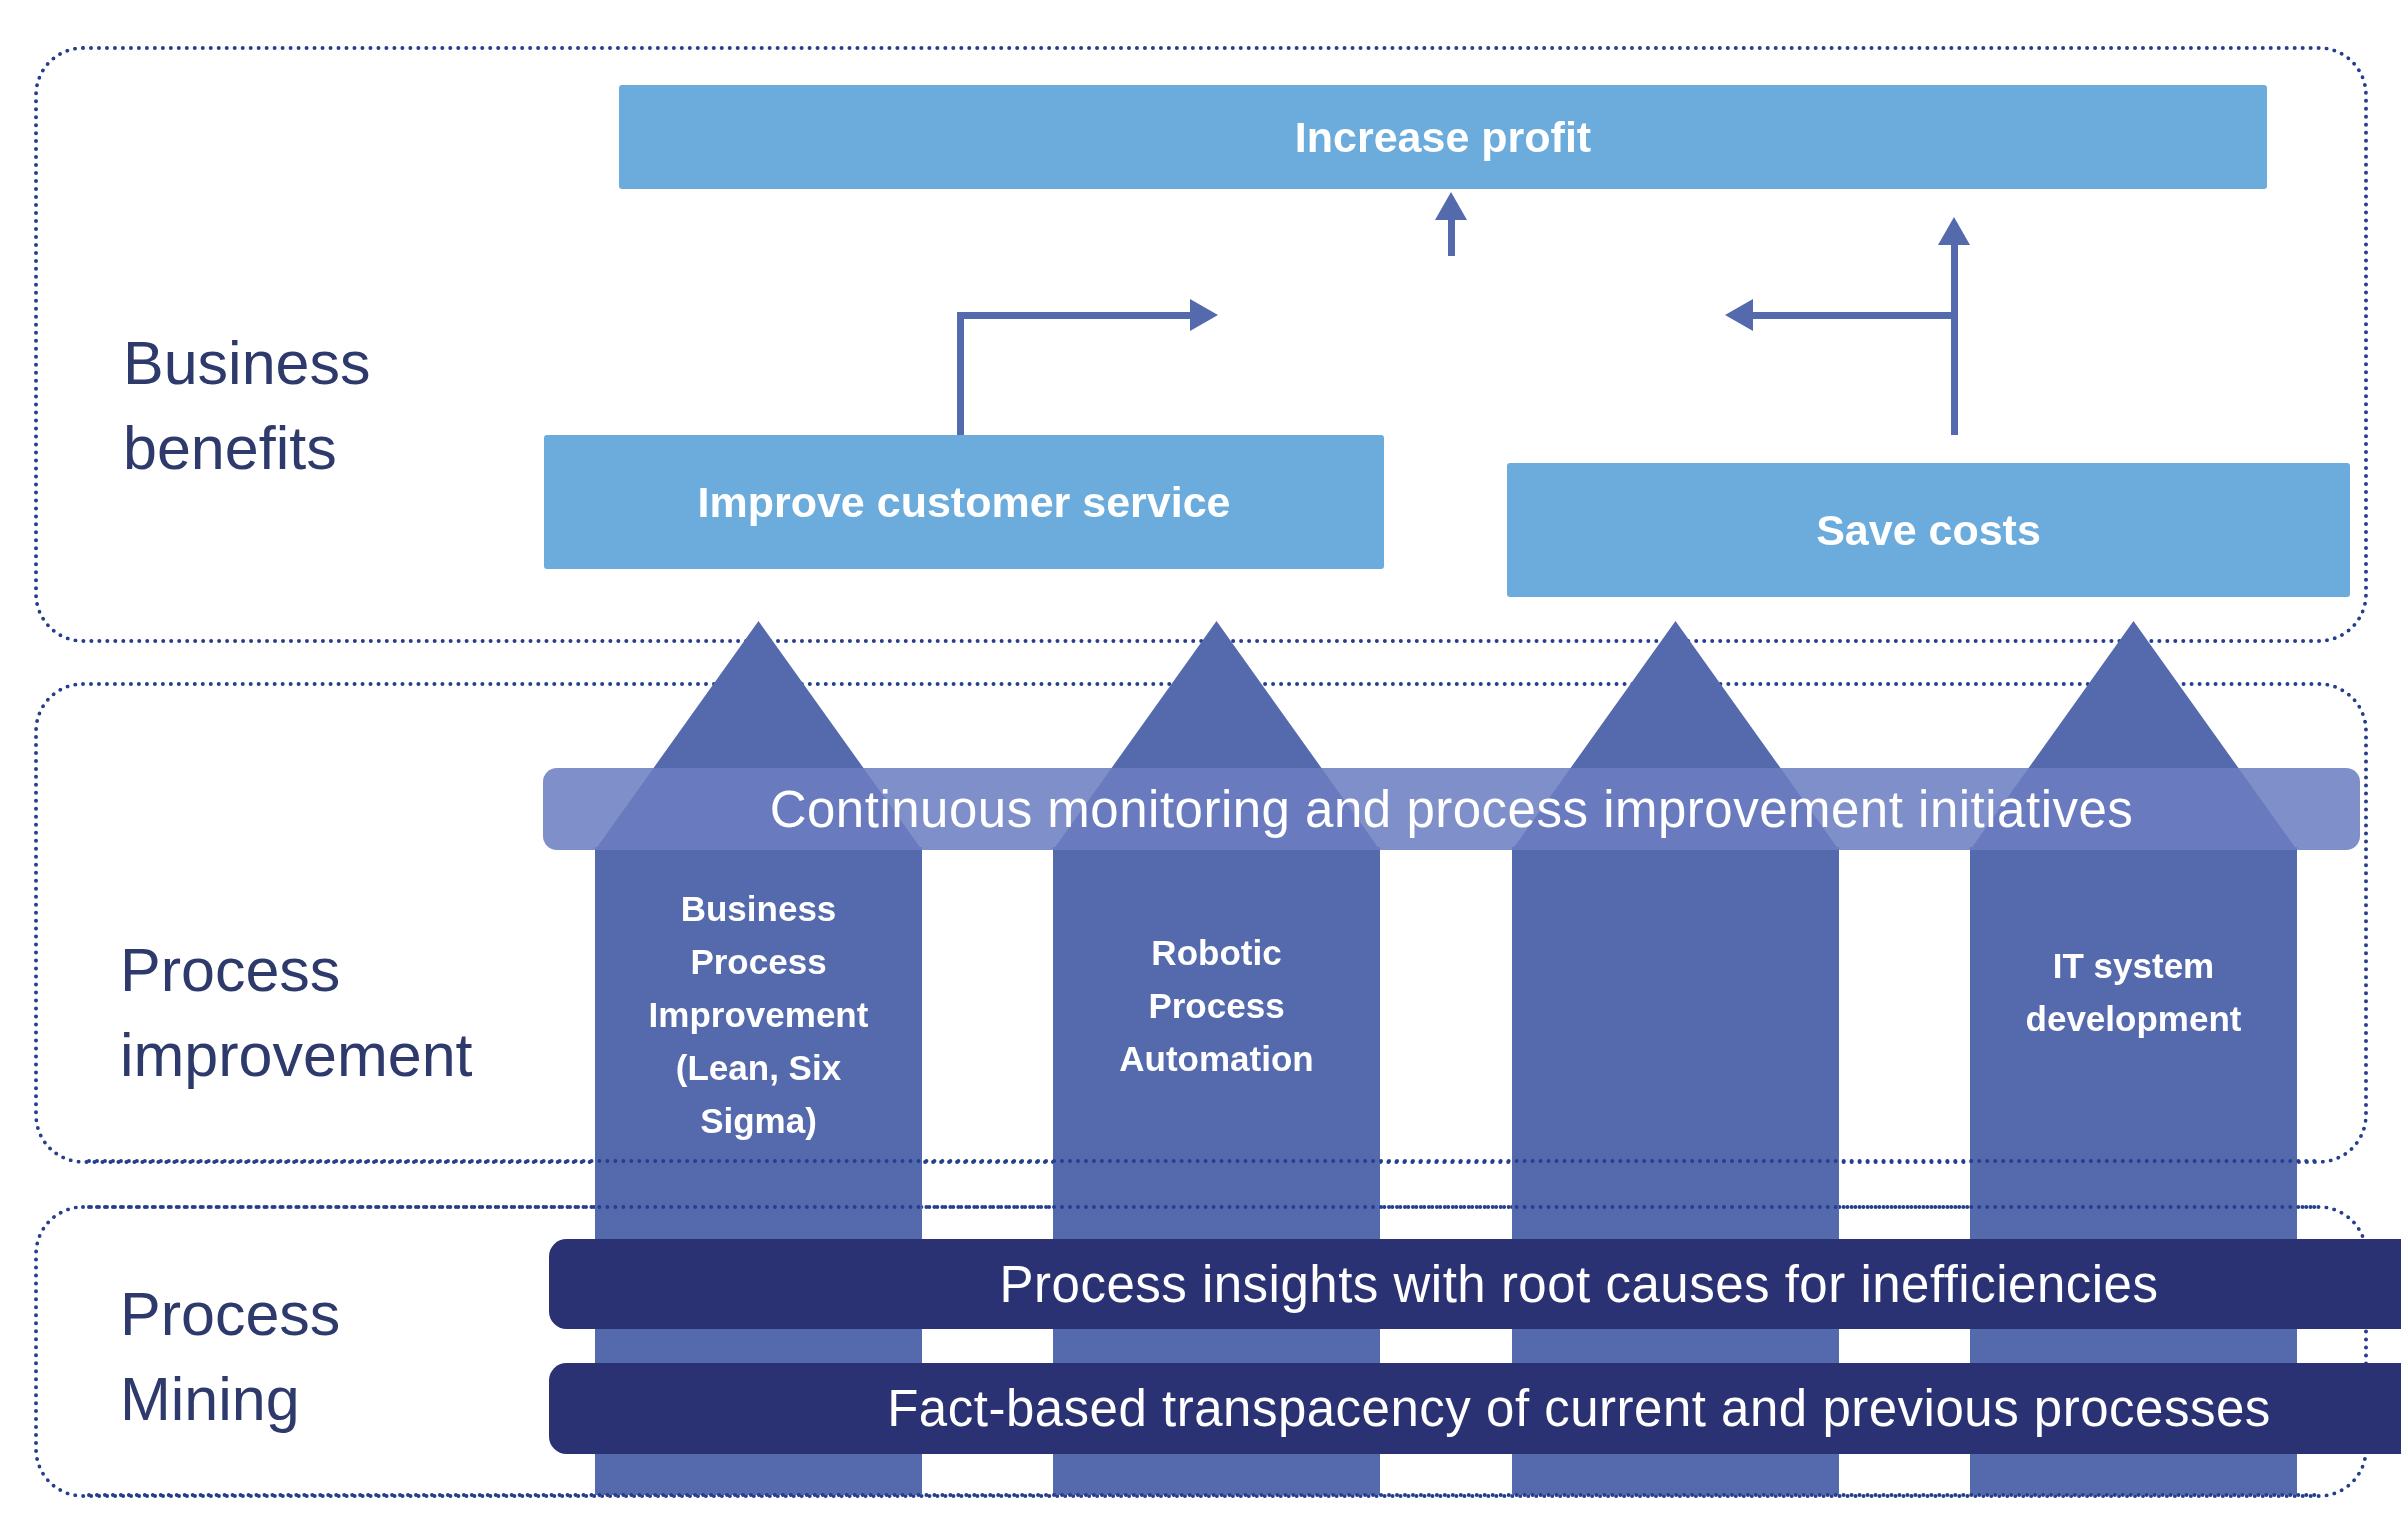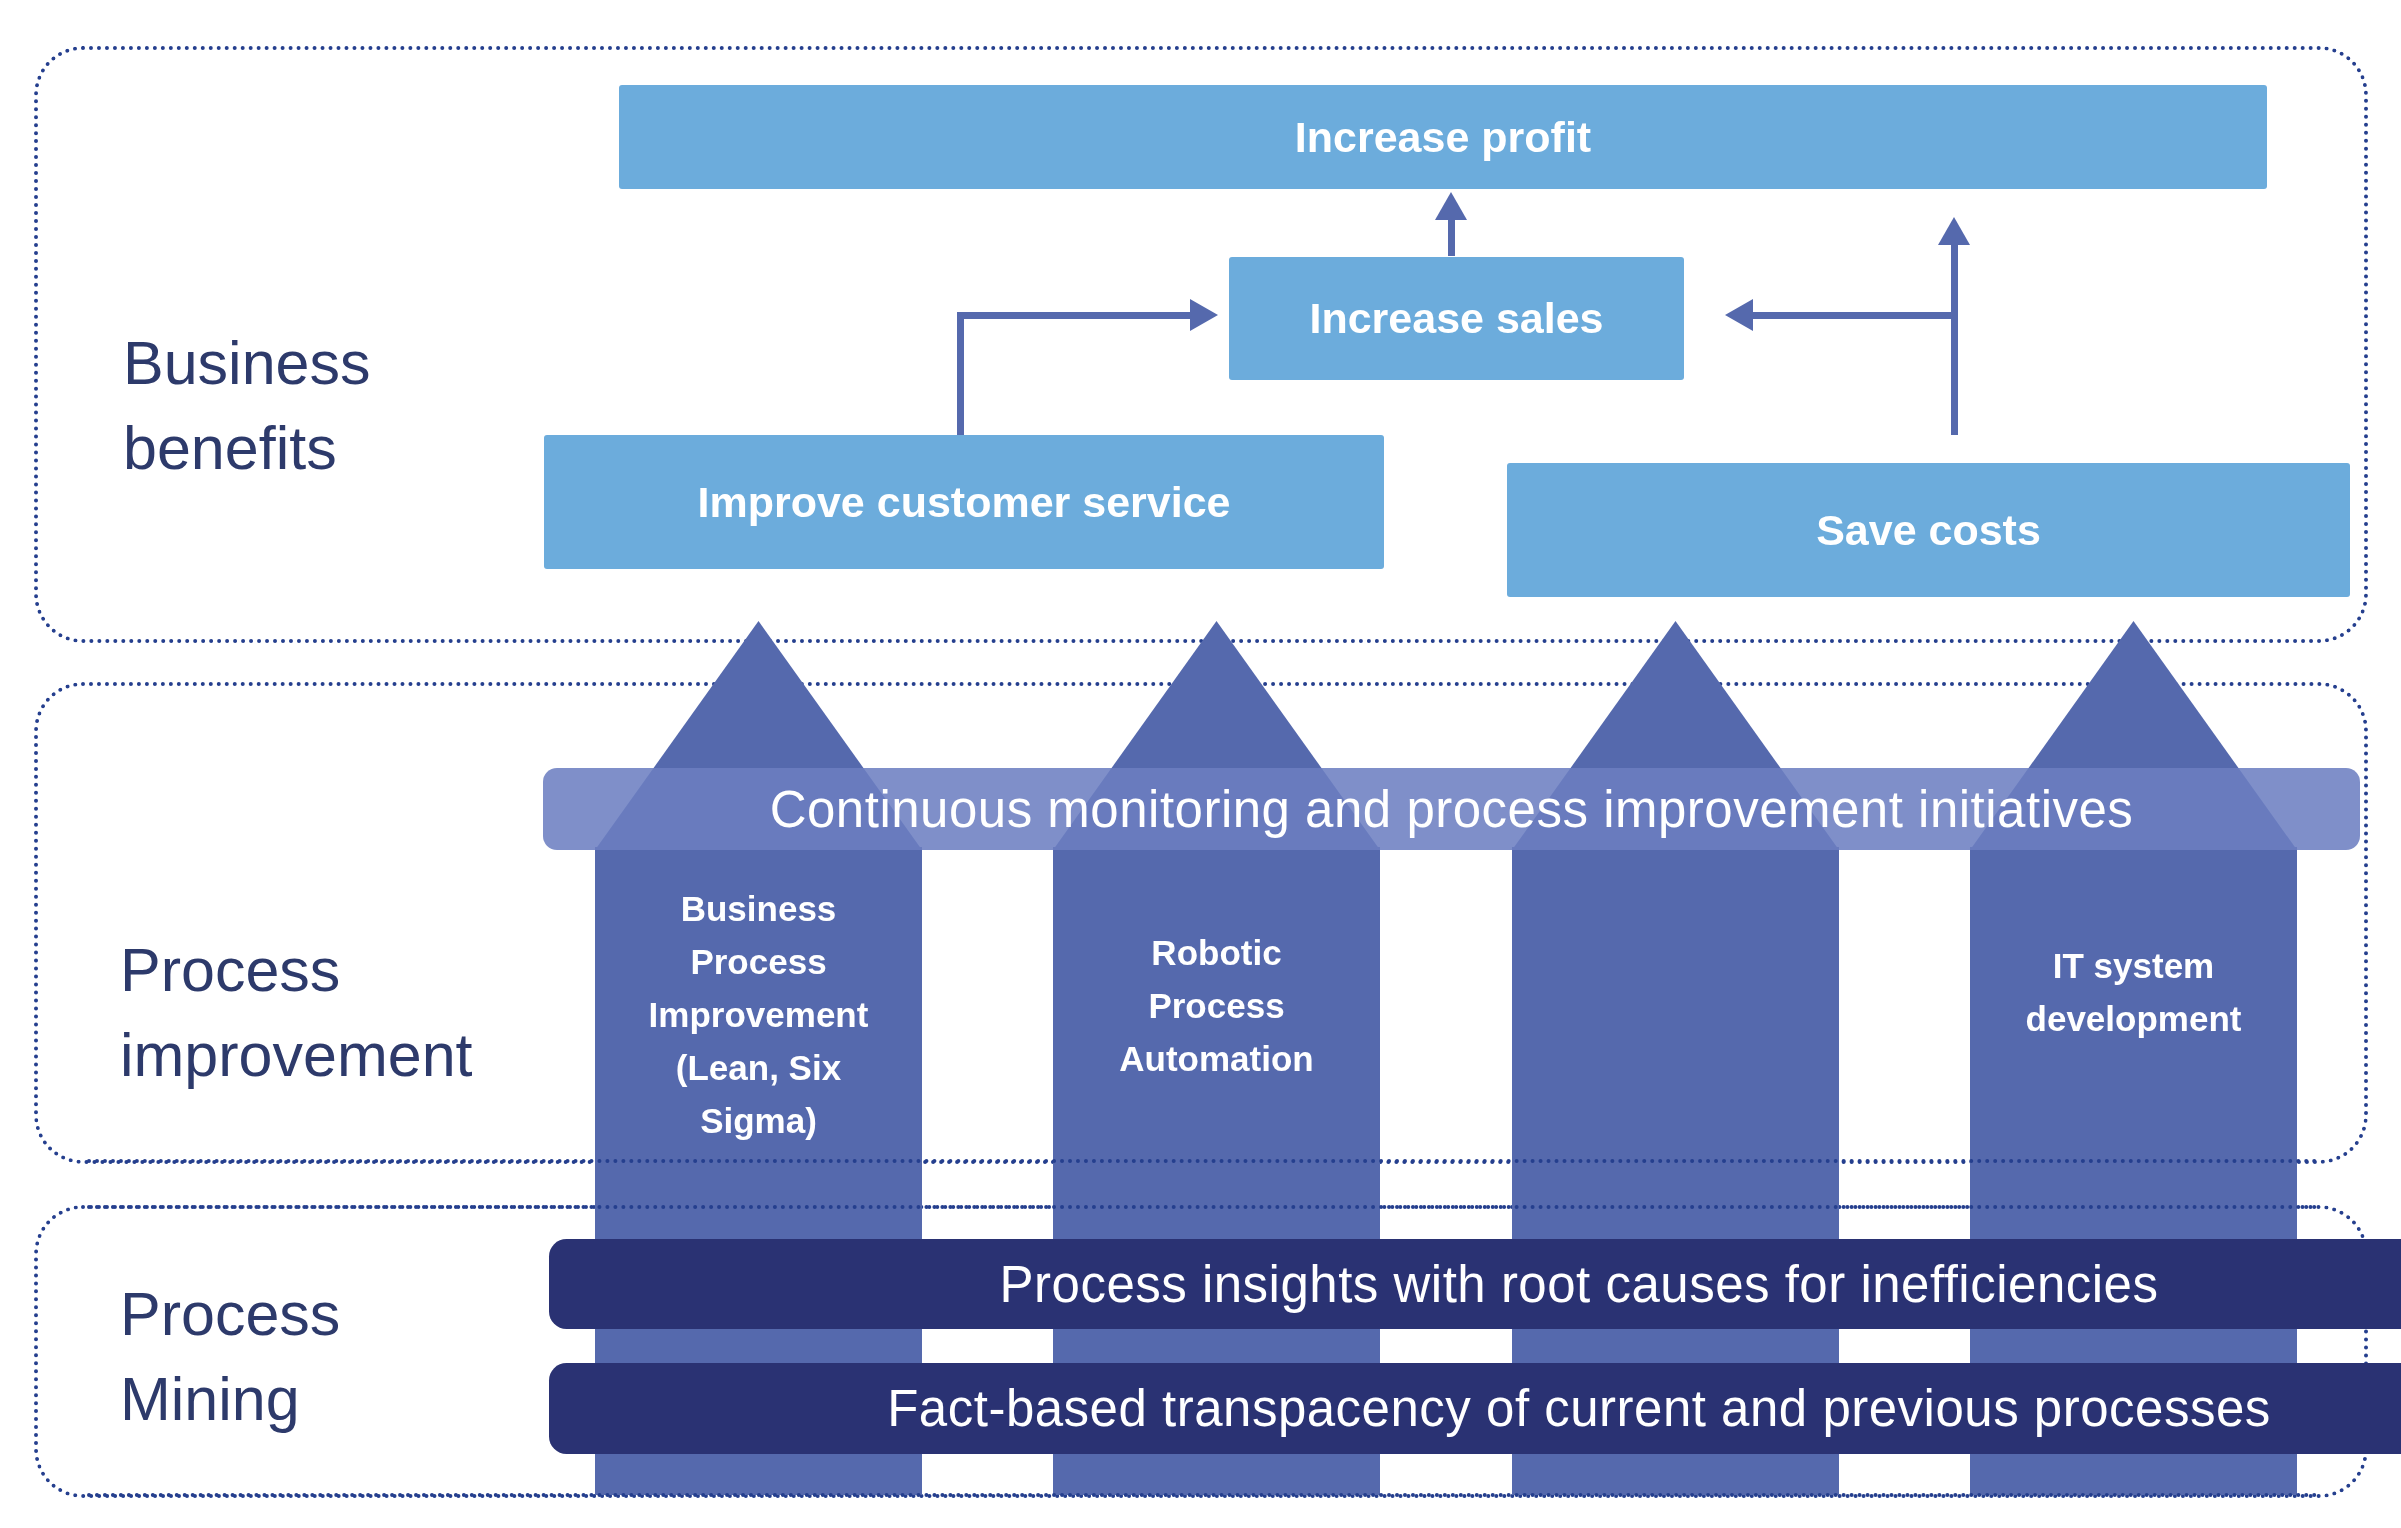--- a/index.html
+++ b/index.html
@@ -123,23 +123,20 @@
 development</div>
   </div>
 
   <div class="band">
     <span class="band-text">Continuous monitoring and process improvement initiatives</span>
   </div>
 
   <div class="bbox b-profit">
     <span>Increase profit</span>
   </div>
-  <div class="bbox b-sales">
-    <span>Increase sales</span>
-  </div>
   <div class="bbox b-ics">
     <span>Improve customer service</span>
   </div>
   <div class="bbox b-save">
     <span>Save costs</span>
   </div>
 
   <div class="seg" style="left:1448px;top:217px;width:6.5px;height:39px;"></div>
   <div class="head head-up" style="left:1435px;top:192px;"></div>
 

